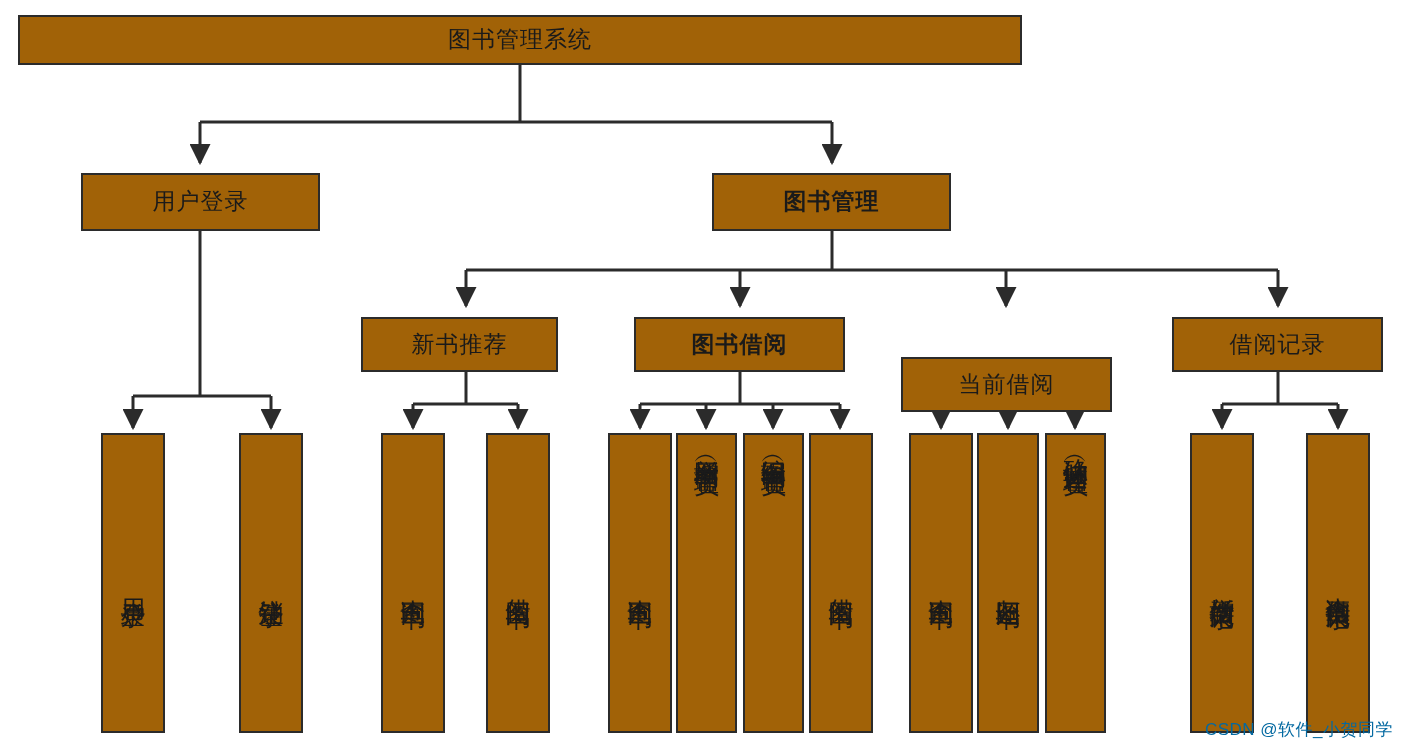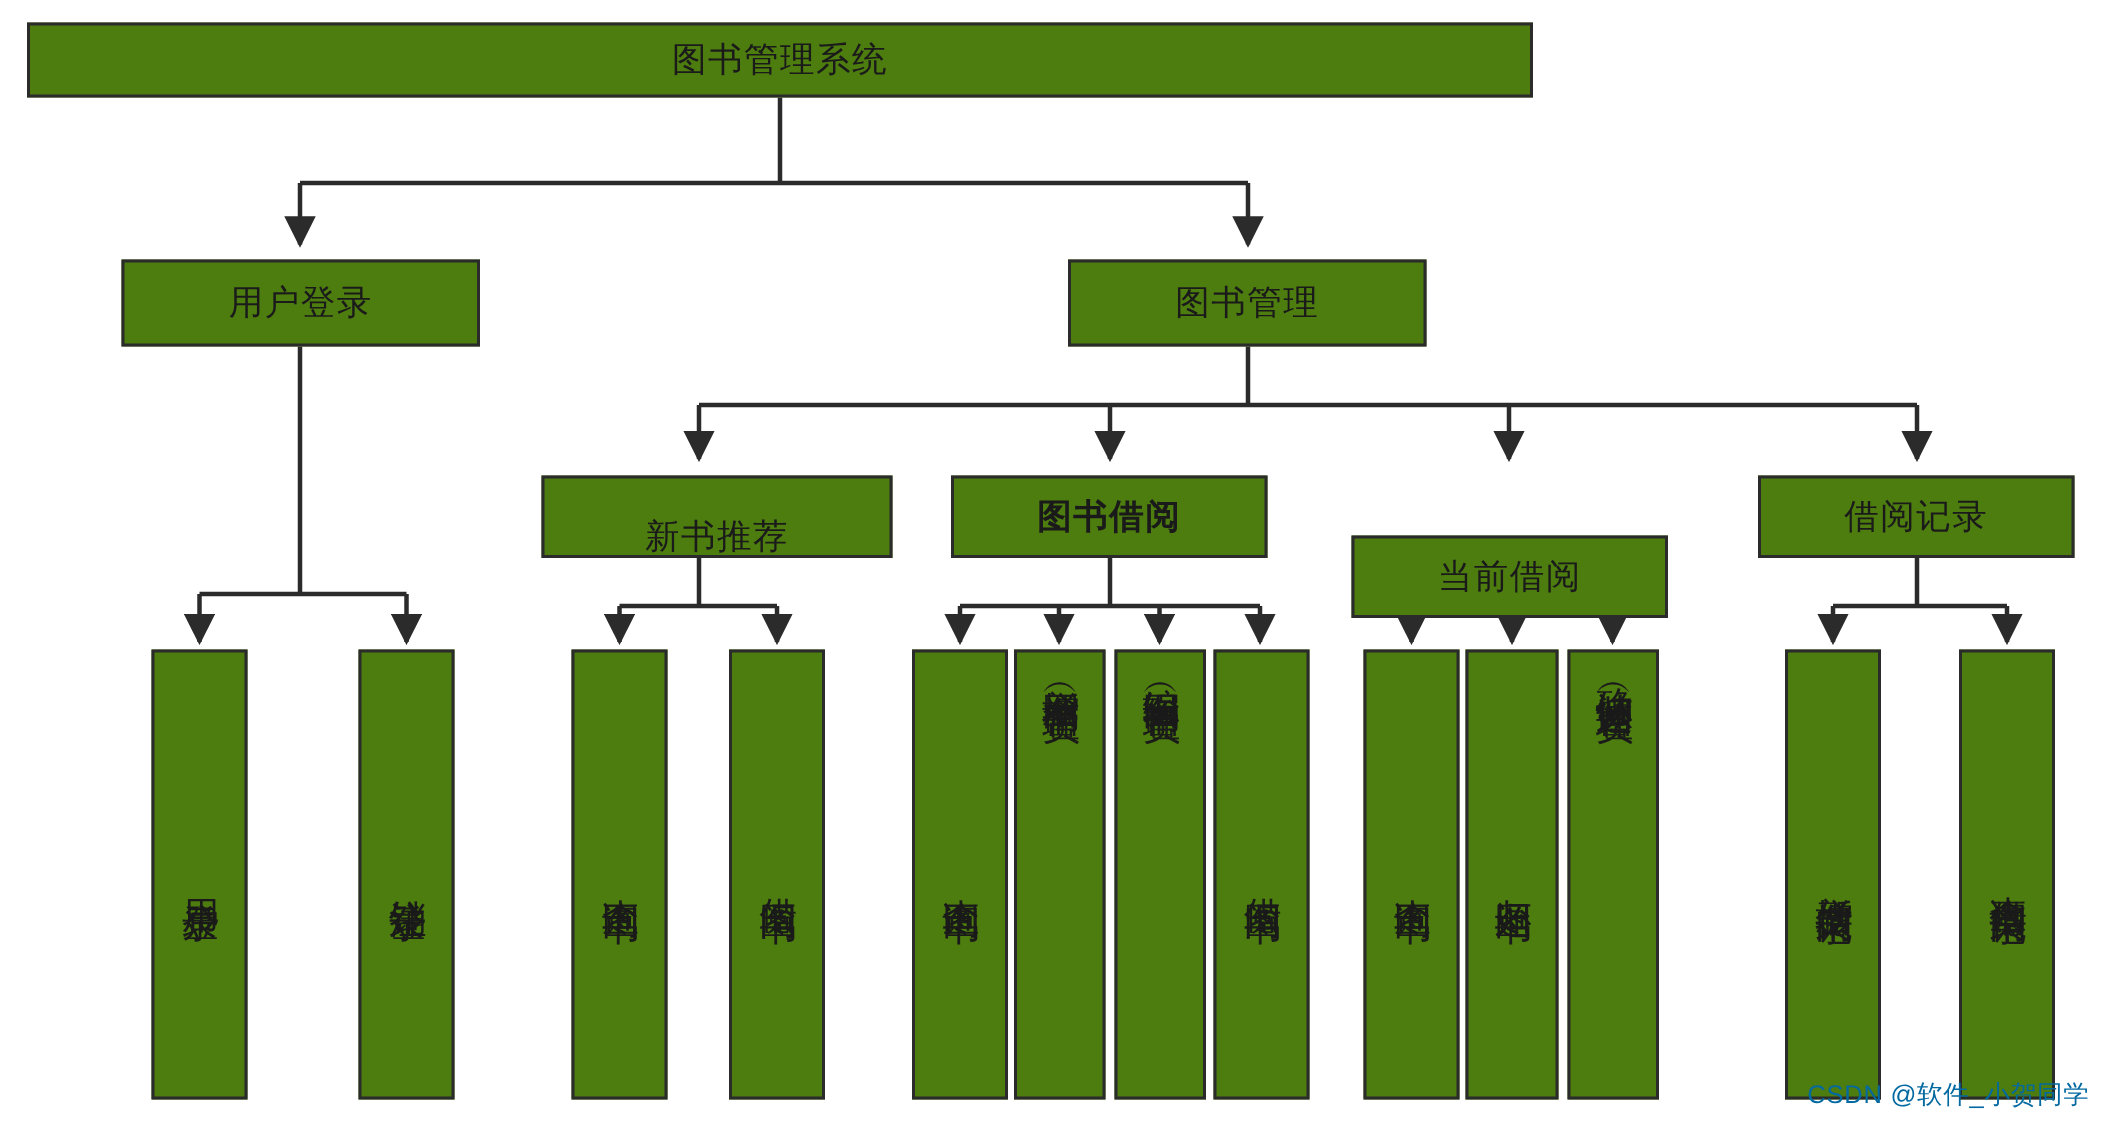--- a/index.html
+++ b/index.html
@@ -13,21 +13,21 @@
   #canvas {
     position: relative;
     width: 1405px;
     height: 747px;
     background: #ffffff;
     overflow: hidden;
   }
   .node {
     position: absolute;
     box-sizing: border-box;
-    background: #4d7c0f;
+    background: #a16207;
     border: 2px solid #2b2b2b;
     display: flex;
     align-items: center;
     justify-content: center;
     color: #1a1a1a;
   }
   .node-h {
     font-size: 23px;
     letter-spacing: 1px;
     line-height: 1.1;
@@ -121,25 +121,25 @@
   </svg>
 
   <div class="node node-h" style="left:18px; top:15px; width:1004px; height:50px;">
     <span>图书管理系统</span>
   </div>
 
   <div class="node node-h" style="left:81px; top:173px; width:239px; height:58px;">
     <span>用户登录</span>
   </div>
 
-  <div class="node node-h" style="left:712px; top:173px; width:239px; height:58px;">
+  <div class="node node-h" style="left:712px; top:173px; width:239px; height:58px;font-weight:bold;">
     <span>图书管理</span>
   </div>
 
-  <div class="node node-h" style="left:361px; top:317px; width:234px; height:55px;align-items:flex-end;">
+  <div class="node node-h" style="left:361px; top:317px; width:197px; height:55px;">
     <span>新书推荐</span>
   </div>
 
   <div class="node node-h" style="left:634px; top:317px; width:211px; height:55px;font-weight:bold;">
     <span>图书借阅</span>
   </div>
 
   <div class="node node-h" style="left:901px; top:317px; width:211px; height:55px;margin-top:40px;">
     <span>当前借阅</span>
   </div>

